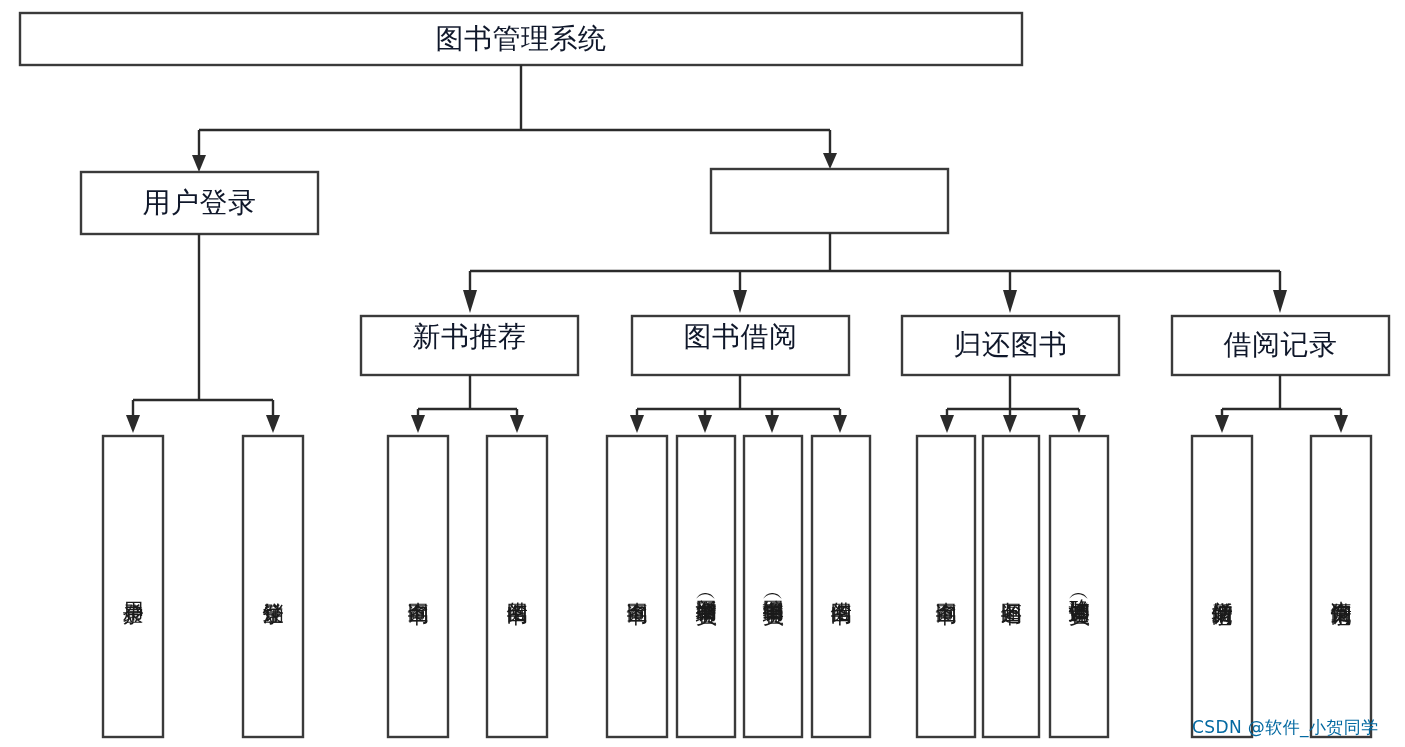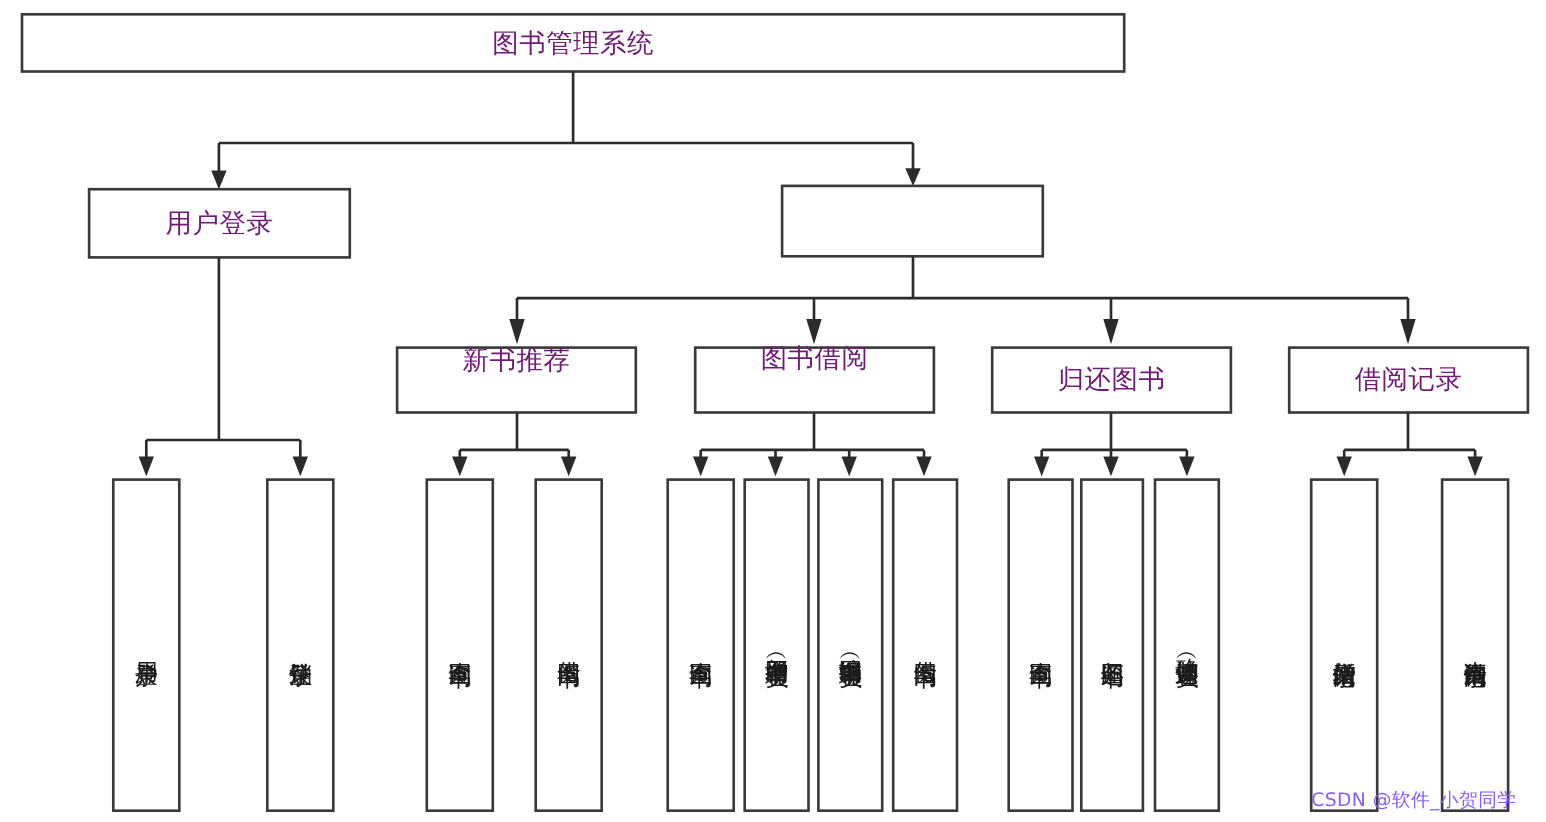--- a/index.html
+++ b/index.html
@@ -44,43 +44,43 @@
   }
   .arrow-head {
     fill: #2b2b2b;
     stroke: none;
   }
   .node-label {
     position: absolute;
     display: flex;
     align-items: center;
     justify-content: center;
-    color: #701a75;
-    font-size: 24px;
+    color: #0f172a;
+    font-size: 28px;
     line-height: 1.1;
     letter-spacing: 0.5px;
     white-space: nowrap;
     pointer-events: none;
   }
   .leaf-label {
     position: absolute;
     display: flex;
     align-items: center;
     justify-content: center;
     color: #1a1a1a;
     font-size: 21px;
     line-height: 1.16;
     letter-spacing: 1px;
     writing-mode: vertical-rl;
     text-orientation: upright;
     pointer-events: none;
   }
   .watermark {
     position: absolute;
-    color: #8b5cf6;
+    color: #0369a1;
     font-size: 17px;
     letter-spacing: 0.4px;
     white-space: nowrap;
     pointer-events: none;
   }
 </style>
 </head>
 <body>
 
 <div id="diagram-root">
@@ -151,22 +151,22 @@
     <rect class="leaf-box" x="1050" y="436" width="58" height="301"></rect>
 
     <rect class="leaf-box" x="1192" y="436" width="60" height="301"></rect>
     <rect class="leaf-box" x="1311" y="436" width="60" height="301"></rect>
   </svg>
 
   <div class="node-label" style="left:20px; top:13px; width:1002px; height:52px;">图书管理系统</div>
 
   <div class="node-label" style="left:81px; top:172px; width:237px; height:62px;">用户登录</div>
 
-  <div class="node-label" style="left:361px; top:298px; width:217px; height:59px;">新书推荐</div>
-  <div class="node-label" style="left:632px; top:297px; width:217px; height:59px;">图书借阅</div>
+  <div class="node-label" style="left:361px; top:308px; width:217px; height:59px;">新书推荐</div>
+  <div class="node-label" style="left:632px; top:308px; width:217px; height:59px;">图书借阅</div>
   <div class="node-label" style="left:902px; top:316px; width:217px; height:59px;">归还图书</div>
   <div class="node-label" style="left:1172px; top:316px; width:217px; height:59px;text-align:right;">借阅记录</div>
 
   <div class="leaf-label" style="left:103px; top:436px; width:60px; height:301px;">用户登录</div>
   <div class="leaf-label" style="left:243px; top:436px; width:60px; height:301px;">注销登录</div>
 
   <div class="leaf-label" style="left:388px; top:436px; width:60px; height:301px;">查询图书</div>
   <div class="leaf-label" style="left:487px; top:436px; width:60px; height:301px;">借阅图书</div>
 
   <div class="leaf-label" style="left:607px; top:436px; width:60px; height:301px;">查询图书</div>

